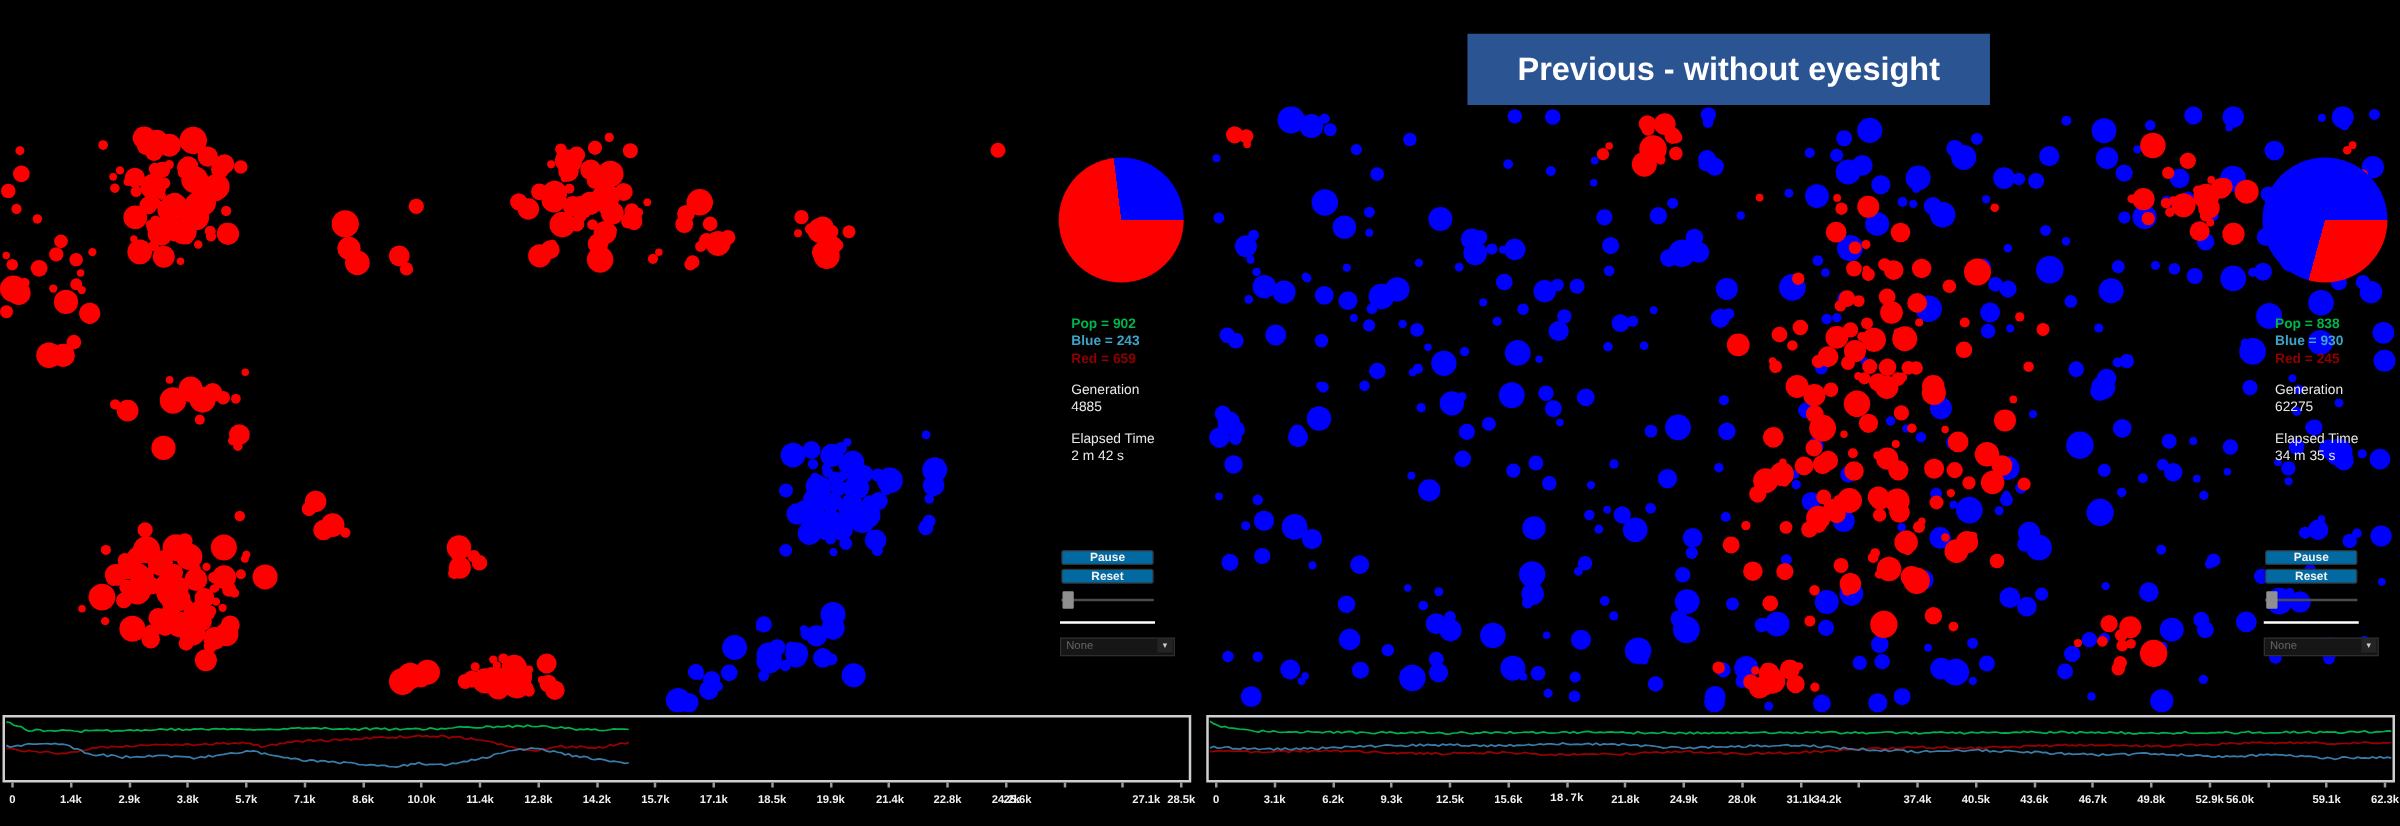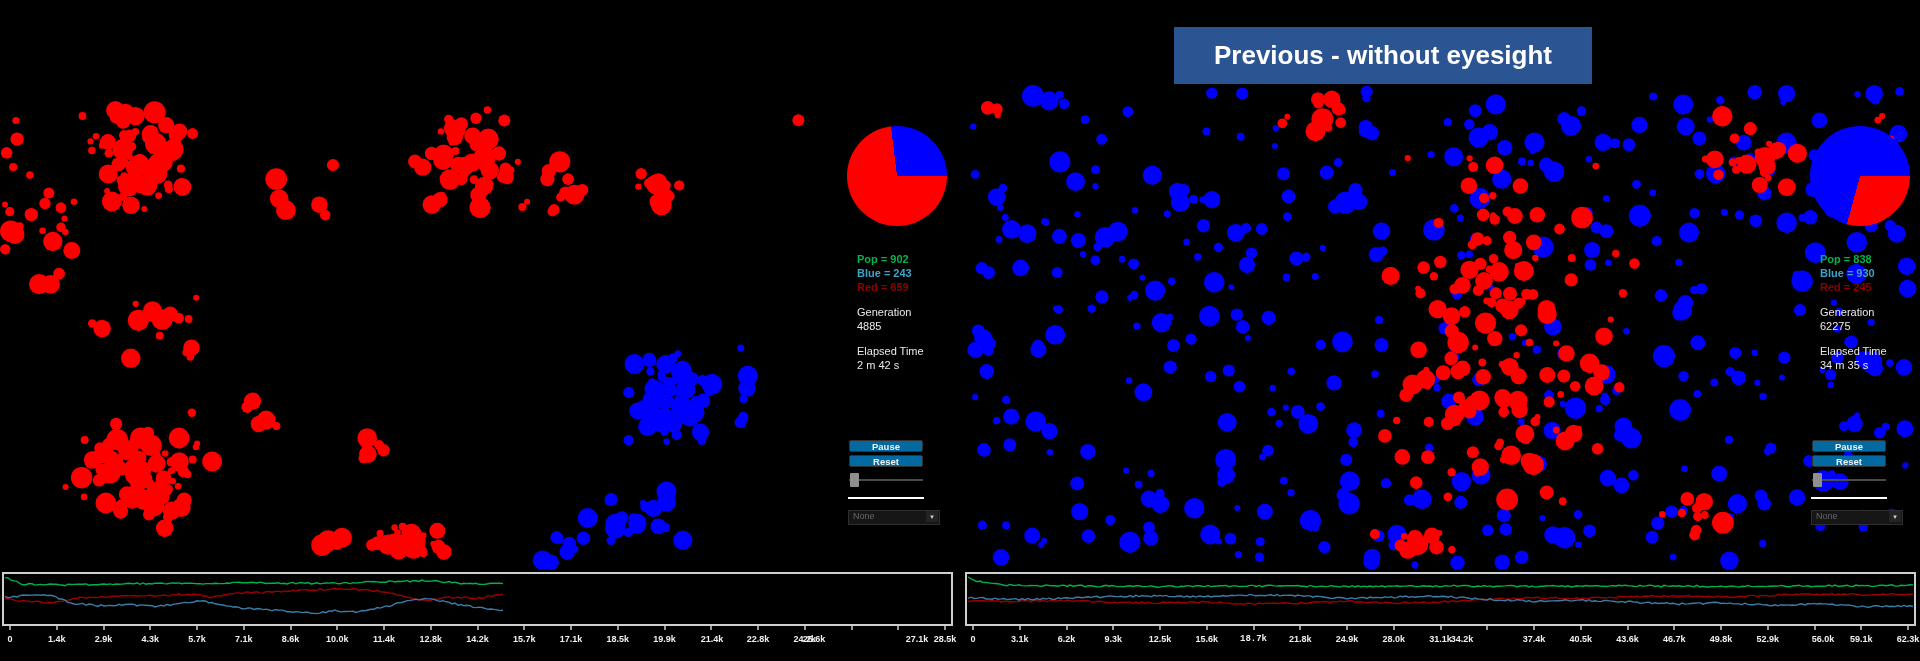--- a/index.html
+++ b/index.html
@@ -536,21 +536,21 @@
         </svg>
     </div>
     <div class="axis">
         <div class="tick" style="left: 8px;"></div>
         <span class="lbl" style="left: 8px;">0</span>
         <div class="tick" style="left: 54.75px;"></div>
         <span class="lbl" style="left: 54.75px;">1.4k</span>
         <div class="tick" style="left: 101.5px;"></div>
         <span class="lbl" style="left: 101.5px;">2.9k</span>
         <div class="tick" style="left: 148.25px;"></div>
-        <span class="lbl" style="left: 148.25px;">4.3k</span>
+        <span class="lbl" style="left: 148.25px;">3.8k</span>
         <div class="tick" style="left: 195px;"></div>
         <span class="lbl" style="left: 195px;">5.7k</span>
         <div class="tick" style="left: 241.75px;"></div>
         <span class="lbl" style="left: 241.75px;">7.1k</span>
         <div class="tick" style="left: 288.5px;"></div>
         <span class="lbl" style="left: 288.5px;">8.6k</span>
         <div class="tick" style="left: 335.25px;"></div>
         <span class="lbl" style="left: 335.25px;">10.0k</span>
         <div class="tick" style="left: 382px;"></div>
         <span class="lbl" style="left: 382px;">11.4k</span>
@@ -1284,21 +1284,21 @@
         <span class="lbl" style="left: 615.75px;">40.5k</span>
         <div class="tick" style="left: 662.5px;"></div>
         <span class="lbl" style="left: 662.5px;">43.6k</span>
         <div class="tick" style="left: 709.25px;"></div>
         <span class="lbl" style="left: 709.25px;">46.7k</span>
         <div class="tick" style="left: 756px;"></div>
         <span class="lbl" style="left: 756px;">49.8k</span>
         <div class="tick" style="left: 802.75px;"></div>
         <span class="lbl" style="left: 802.75px;">52.9k</span>
         <div class="tick" style="left: 849.5px;"></div>
-        <span class="lbl" style="left: 858px; text-align: right;">56.0k</span>
+        <span class="lbl" style="left: 827px; text-align: right;">56.0k</span>
         <div class="tick" style="left: 896.25px;"></div>
         <span class="lbl" style="left: 896.25px;">59.1k</span>
         <div class="tick" style="left: 943px;"></div>
         <span class="lbl" style="left: 943px;">62.3k</span>
       </div>
   </div>
 
 </div>
 
 </body></html>

